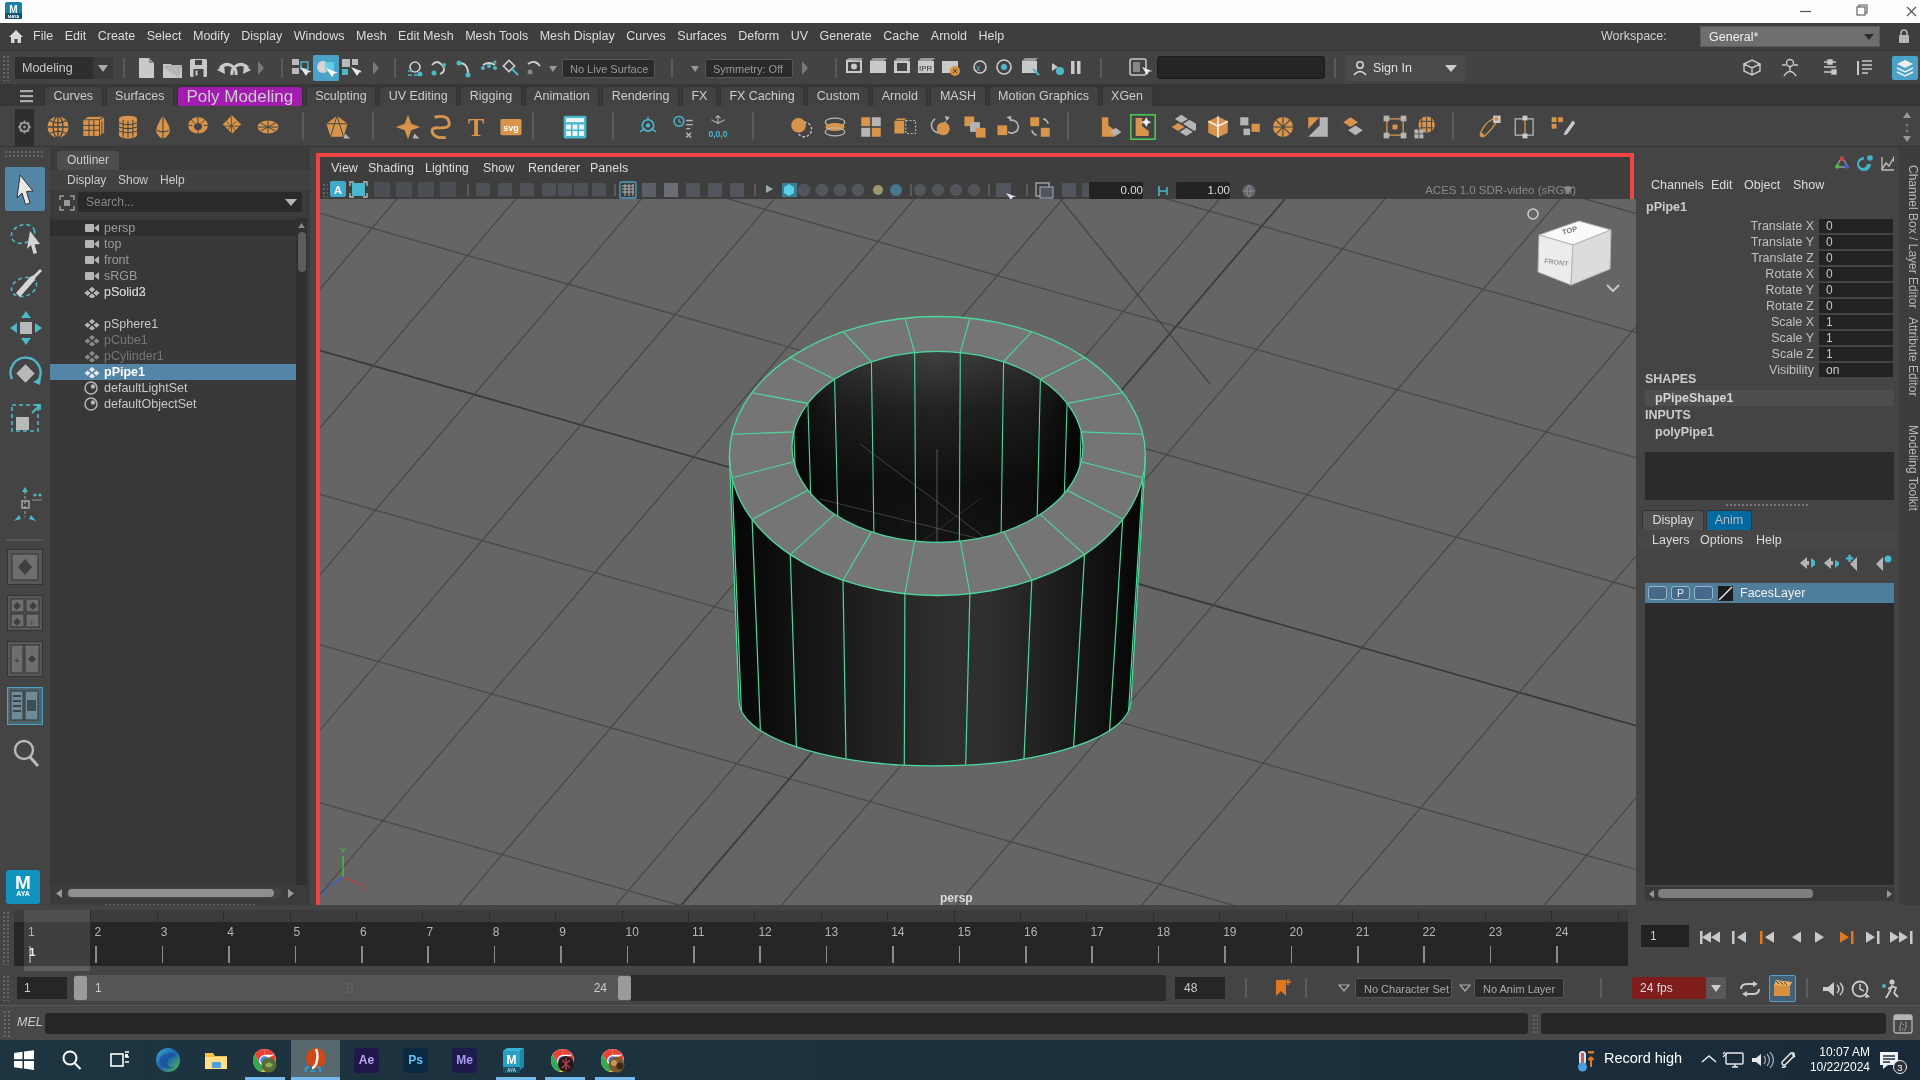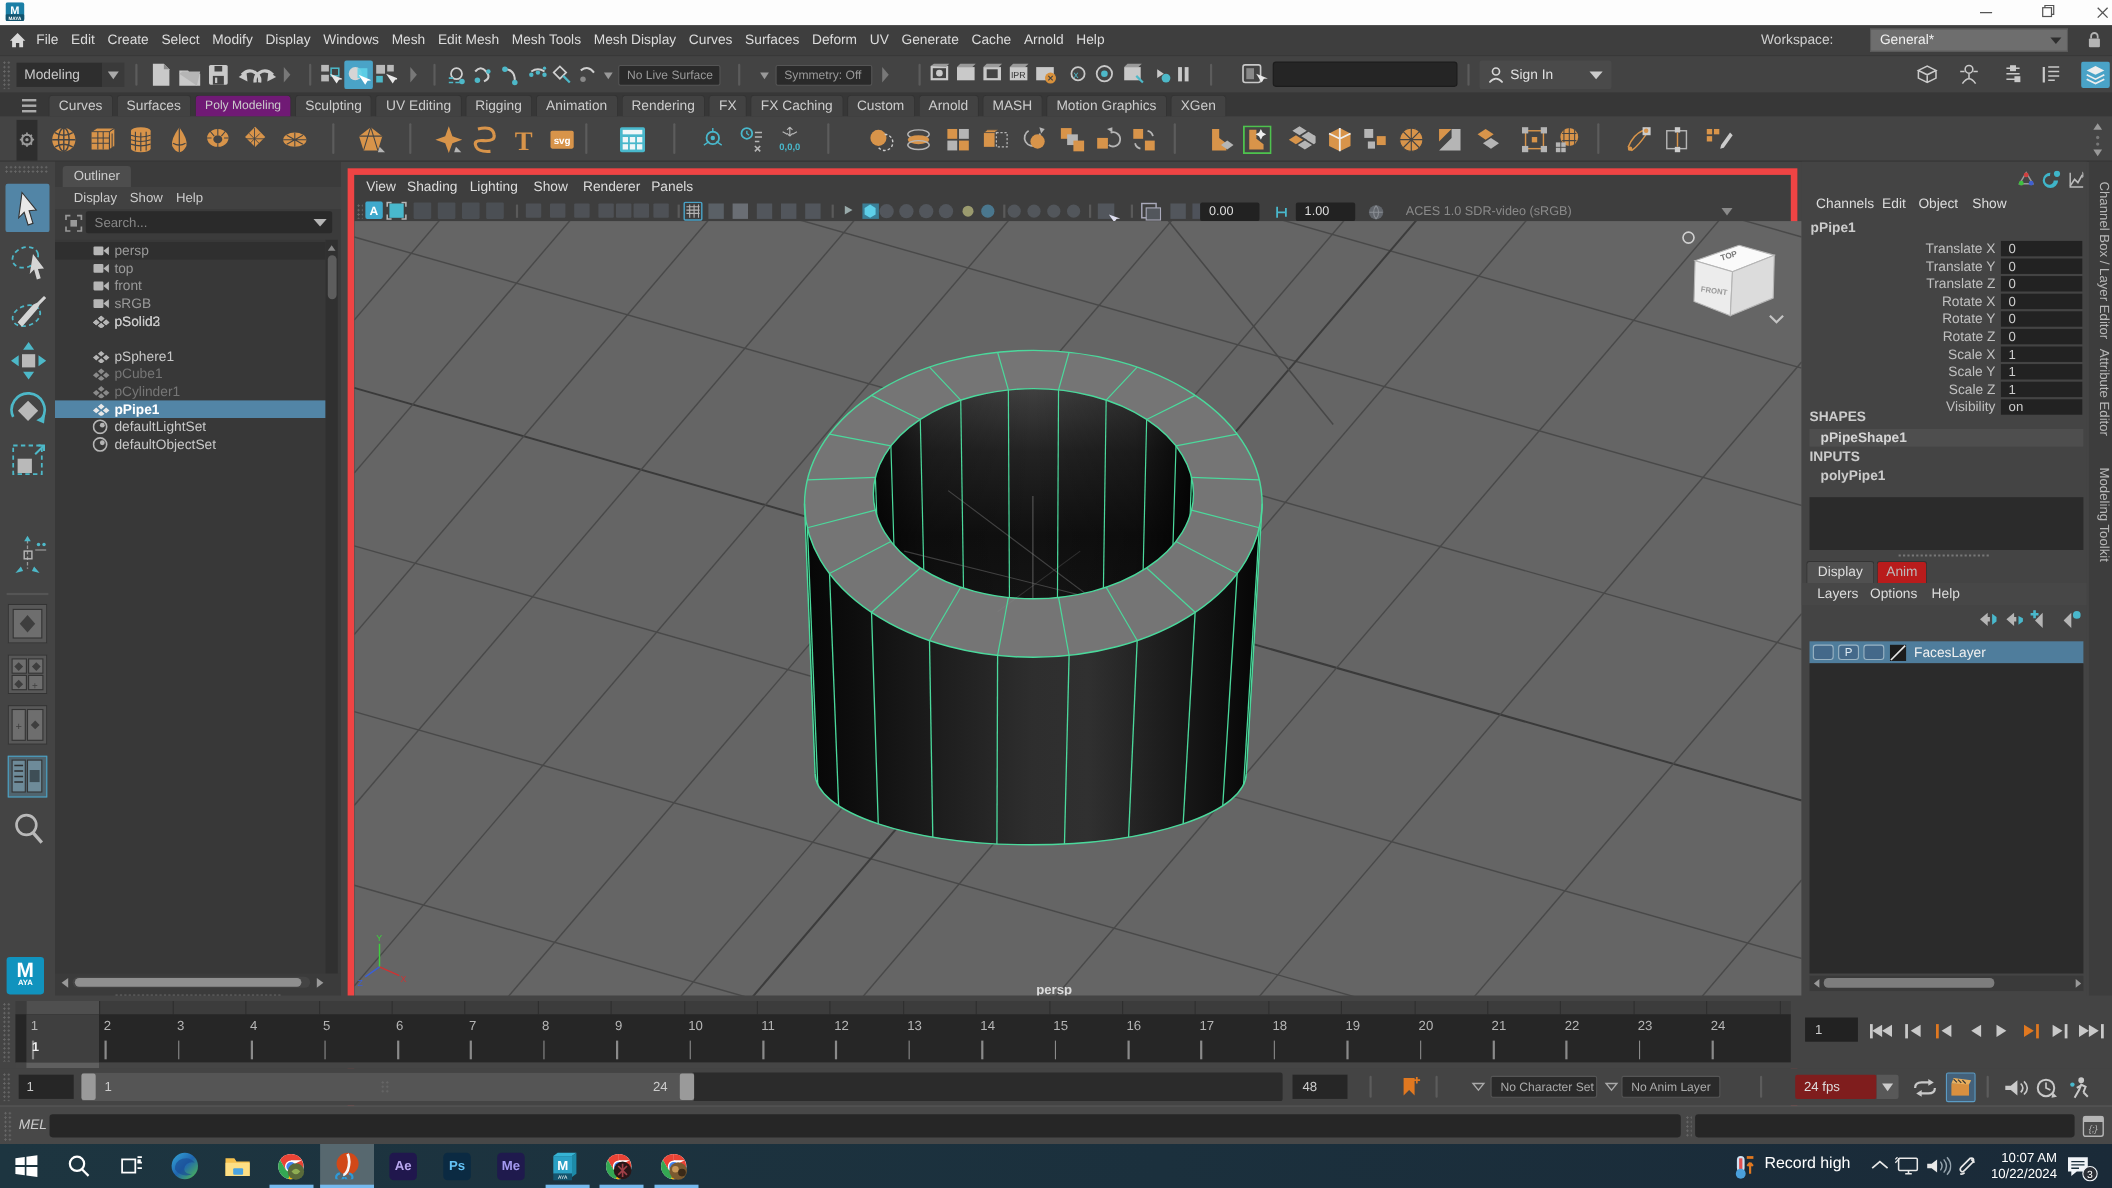--- a/index.html
+++ b/index.html
@@ -212,21 +212,21 @@
   </div>
 <div class="abs" style="left:0;top:84px;width:1920px;height:22px;background:#373737;">
     <svg class="abs" style="left:18px;top:3px" width="18" height="18" fill="#aaa">
       <rect x="2" y="3" width="13" height="2.2"></rect>
       <rect x="2" y="8" width="13" height="2.2"></rect>
       <rect x="2" y="13" width="13" height="2.2"></rect>
     </svg>
     <div class="abs" style="left:44px;top:2px;display:flex;height:20px;">
       <div style="background:#424242;border:1px solid #333;border-bottom:none;border-radius:4px 4px 0 0;margin-right:3px;padding:0 8.5px;font-size:12.5px;line-height:19px;color:#ccc;white-space:nowrap;">Curves</div>
       <div style="background:#424242;border:1px solid #333;border-bottom:none;border-radius:4px 4px 0 0;margin-right:3px;padding:0 8.5px;font-size:12.5px;line-height:19px;color:#ccc;white-space:nowrap;">Surfaces</div>
-      <div style="background:#701a75;border:1px solid #333;border-bottom:none;border-radius:4px 4px 0 0;margin-right:3px;padding:0 8.5px;font-size:11px;line-height:19px;color:#ccc;white-space:nowrap;">Poly Modeling</div>
+      <div style="background:#a21caf;border:1px solid #333;border-bottom:none;border-radius:4px 4px 0 0;margin-right:3px;padding:0 8.5px;font-size:17px;line-height:19px;color:#ccc;white-space:nowrap;">Poly Modeling</div>
       <div style="background:#424242;border:1px solid #333;border-bottom:none;border-radius:4px 4px 0 0;margin-right:3px;padding:0 8.5px;font-size:12.5px;line-height:19px;color:#ccc;white-space:nowrap;">Sculpting</div>
       <div style="background:#424242;border:1px solid #333;border-bottom:none;border-radius:4px 4px 0 0;margin-right:3px;padding:0 8.5px;font-size:12.5px;line-height:19px;color:#ccc;white-space:nowrap;">UV Editing</div>
       <div style="background:#424242;border:1px solid #333;border-bottom:none;border-radius:4px 4px 0 0;margin-right:3px;padding:0 8.5px;font-size:12.5px;line-height:19px;color:#ccc;white-space:nowrap;">Rigging</div>
       <div style="background:#424242;border:1px solid #333;border-bottom:none;border-radius:4px 4px 0 0;margin-right:3px;padding:0 8.5px;font-size:12.5px;line-height:19px;color:#ccc;white-space:nowrap;">Animation</div>
       <div style="background:#424242;border:1px solid #333;border-bottom:none;border-radius:4px 4px 0 0;margin-right:3px;padding:0 8.5px;font-size:12.5px;line-height:19px;color:#ccc;white-space:nowrap;">Rendering</div>
       <div style="background:#424242;border:1px solid #333;border-bottom:none;border-radius:4px 4px 0 0;margin-right:3px;padding:0 8.5px;font-size:12.5px;line-height:19px;color:#ccc;white-space:nowrap;">FX</div>
       <div style="background:#424242;border:1px solid #333;border-bottom:none;border-radius:4px 4px 0 0;margin-right:3px;padding:0 8.5px;font-size:12.5px;line-height:19px;color:#ccc;white-space:nowrap;">FX Caching</div>
       <div style="background:#424242;border:1px solid #333;border-bottom:none;border-radius:4px 4px 0 0;margin-right:3px;padding:0 8.5px;font-size:12.5px;line-height:19px;color:#ccc;white-space:nowrap;">Custom</div>
       <div style="background:#424242;border:1px solid #333;border-bottom:none;border-radius:4px 4px 0 0;margin-right:3px;padding:0 8.5px;font-size:12.5px;line-height:19px;color:#ccc;white-space:nowrap;">Arnold</div>
       <div style="background:#424242;border:1px solid #333;border-bottom:none;border-radius:4px 4px 0 0;margin-right:3px;padding:0 8.5px;font-size:12.5px;line-height:19px;color:#ccc;white-space:nowrap;">MASH</div>
@@ -634,21 +634,21 @@
       </svg>
       <div class="abs" style="left:16px;top:3px;width:216px;height:10px;background:#444;border-radius:5px;">
         <div style="position:absolute;left:2px;top:1px;width:206px;height:8px;background:#8f8f8f;border-radius:4px;"></div>
       </div>
       <svg class="abs" style="left:236px;top:3px" width="10" height="11">
         <path d="M2 1 L8 5.5 L2 10 Z" fill="#999"></path>
       </svg>
     </div>
     <div class="abs" style="left:55px;top:757px;width:150px;border-top:2px dotted #666;"></div>
   </div>
-<div class="abs" style="left:316px;top:153px;width:1318px;height:896px;background:#3e3e3e;border:6px solid #ef4444;">
+<div class="abs" style="left:316px;top:153px;width:1318px;height:896px;background:#3e3e3e;border:4px solid #ef4444;text-align:right;">
     <span class="abs" style="left:11px;top:4px;color:#dcdcdc;font-size:12.5px;">View</span>
     <span class="abs" style="left:48px;top:4px;color:#dcdcdc;font-size:12.5px;">Shading</span>
     <span class="abs" style="left:105px;top:4px;color:#dcdcdc;font-size:12.5px;">Lighting</span>
     <span class="abs" style="left:163px;top:4px;color:#dcdcdc;font-size:12.5px;">Show</span>
     <span class="abs" style="left:208px;top:4px;color:#dcdcdc;font-size:12.5px;">Renderer</span>
     <span class="abs" style="left:270px;top:4px;color:#dcdcdc;font-size:12.5px;">Panels</span>
     <div class="abs grip" style="left:2px;top:26px;width:6px;height:14px;"></div>
     <svg class="abs" style="left:10px;top:24px" width="1290" height="18">
       <rect x="0" y="0" width="16" height="16" rx="2" fill="#3fa9cc"></rect>
       <text x="8" y="12.5" text-anchor="middle" font-size="11" font-weight="bold" fill="#fff">A</text>
@@ -917,21 +917,21 @@
       <span style="position:absolute;right:83px;color:#c0c0c0;line-height:16px;">Visibility</span>
       <div style="position:absolute;left:181px;top:1px;width:74px;height:14px;background:#222;color:#ccc;line-height:14px;padding-left:7px;font-size:12px;">on</div>
     </div>
     <span class="abs" style="left:7px;top:225px;color:#ccc;font-weight:bold;">SHAPES</span>
     <div class="abs" style="left:7px;top:243px;width:249px;height:16px;background:#4e4e4e;color:#d5d5d5;font-weight:bold;line-height:16px;padding-left:10px;">pPipeShape1</div>
     <span class="abs" style="left:7px;top:261px;color:#ccc;font-weight:bold;">INPUTS</span>
     <span class="abs" style="left:17px;top:278px;color:#ccc;font-weight:bold;">polyPipe1</span>
     <div class="abs" style="left:7px;top:305px;width:249px;height:48px;background:#2b2b2b;"></div>
     <div class="abs" style="left:88px;top:357px;width:82px;border-top:2px dotted #777;"></div>
     <div class="abs" style="left:4px;top:363px;width:62px;height:20px;background:#505050;border:1px solid #333;border-bottom:none;border-radius:3px 3px 0 0;color:#ddd;text-align:center;line-height:19px;">Display</div>
-    <div class="abs" style="left:68px;top:363px;width:46px;height:20px;background:#b91c1c;border:1px solid #333;border-bottom:none;border-radius:3px 3px 0 0;color:#bbb;text-align:center;line-height:19px;">Anim</div>
+    <div class="abs" style="left:68px;top:363px;width:46px;height:20px;background:#0369a1;border:1px solid #333;border-bottom:none;border-radius:3px 3px 0 0;color:#bbb;text-align:center;line-height:19px;">Anim</div>
     <div class="abs" style="left:0px;top:383px;width:259px;height:20px;background:#474747;">
       <span style="position:absolute;left:14px;line-height:20px;color:#dcdcdc;">Layers</span>
       <span style="position:absolute;left:62px;line-height:20px;color:#dcdcdc;">Options</span>
       <span style="position:absolute;left:118px;line-height:20px;color:#dcdcdc;">Help</span>
     </div>
     <svg class="abs" style="left:160px;top:407px" width="95" height="18">
       <path d="M2 9 l7 -6 v4 h2 v4 h-2 v4 Z" fill="#b5b5b5"></path>
       <path d="M13 4 v10 l4 -3 v-4 Z" fill="#49b8cc"></path>
       <path d="M26 9 l7 -6 v4 h2 v4 h-2 v4 Z" fill="#b5b5b5"></path>
       <path d="M37 6 v8 l4 -3 v-3 Z" fill="#49b8cc"></path>

